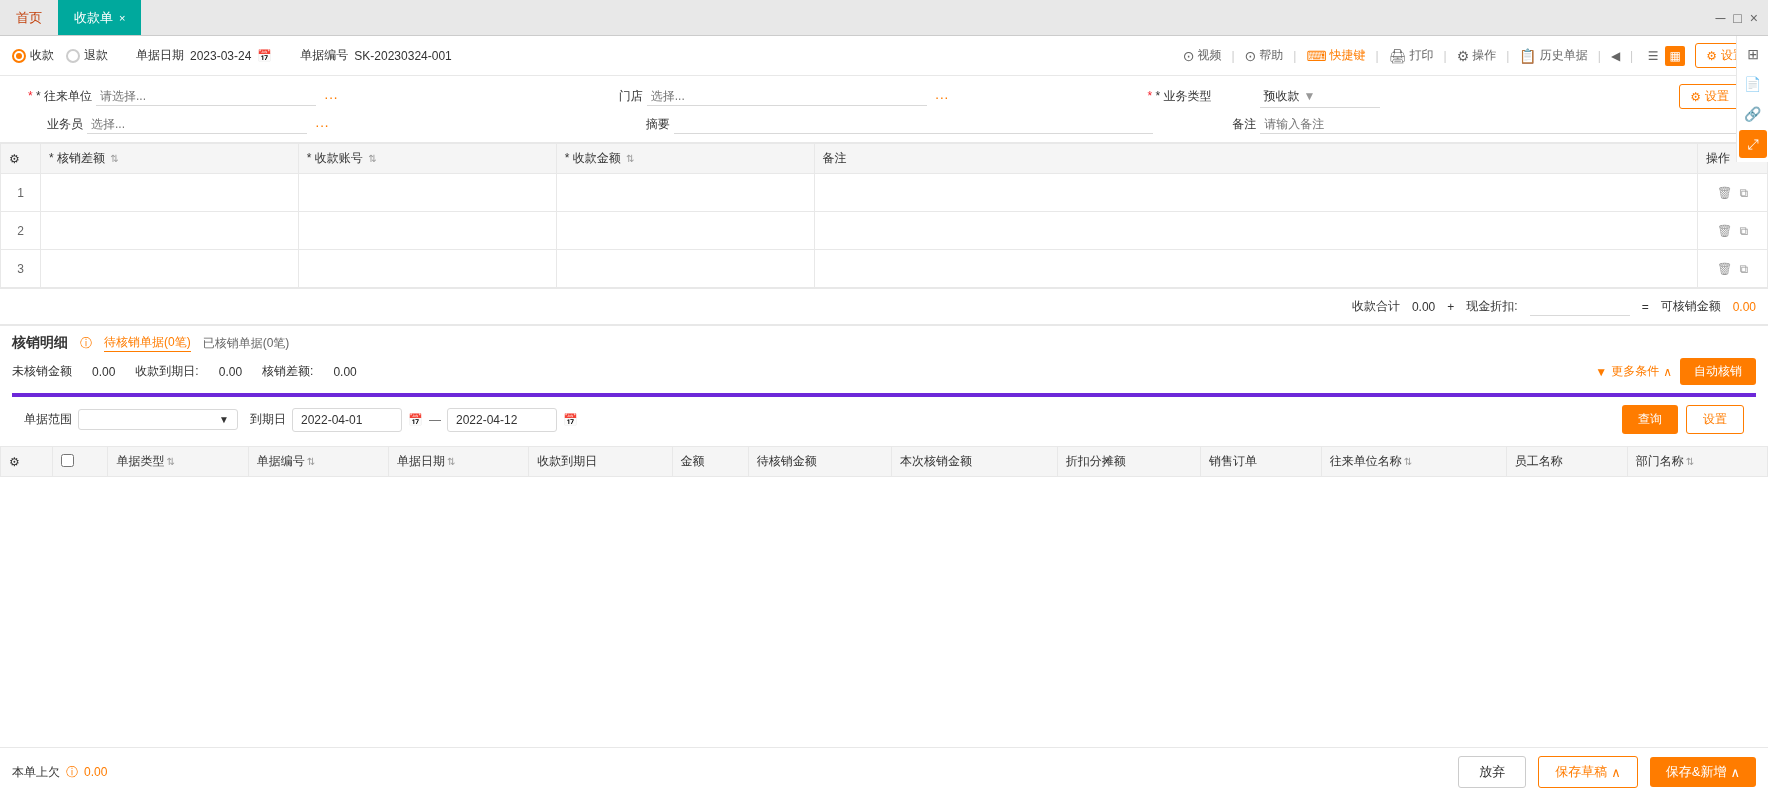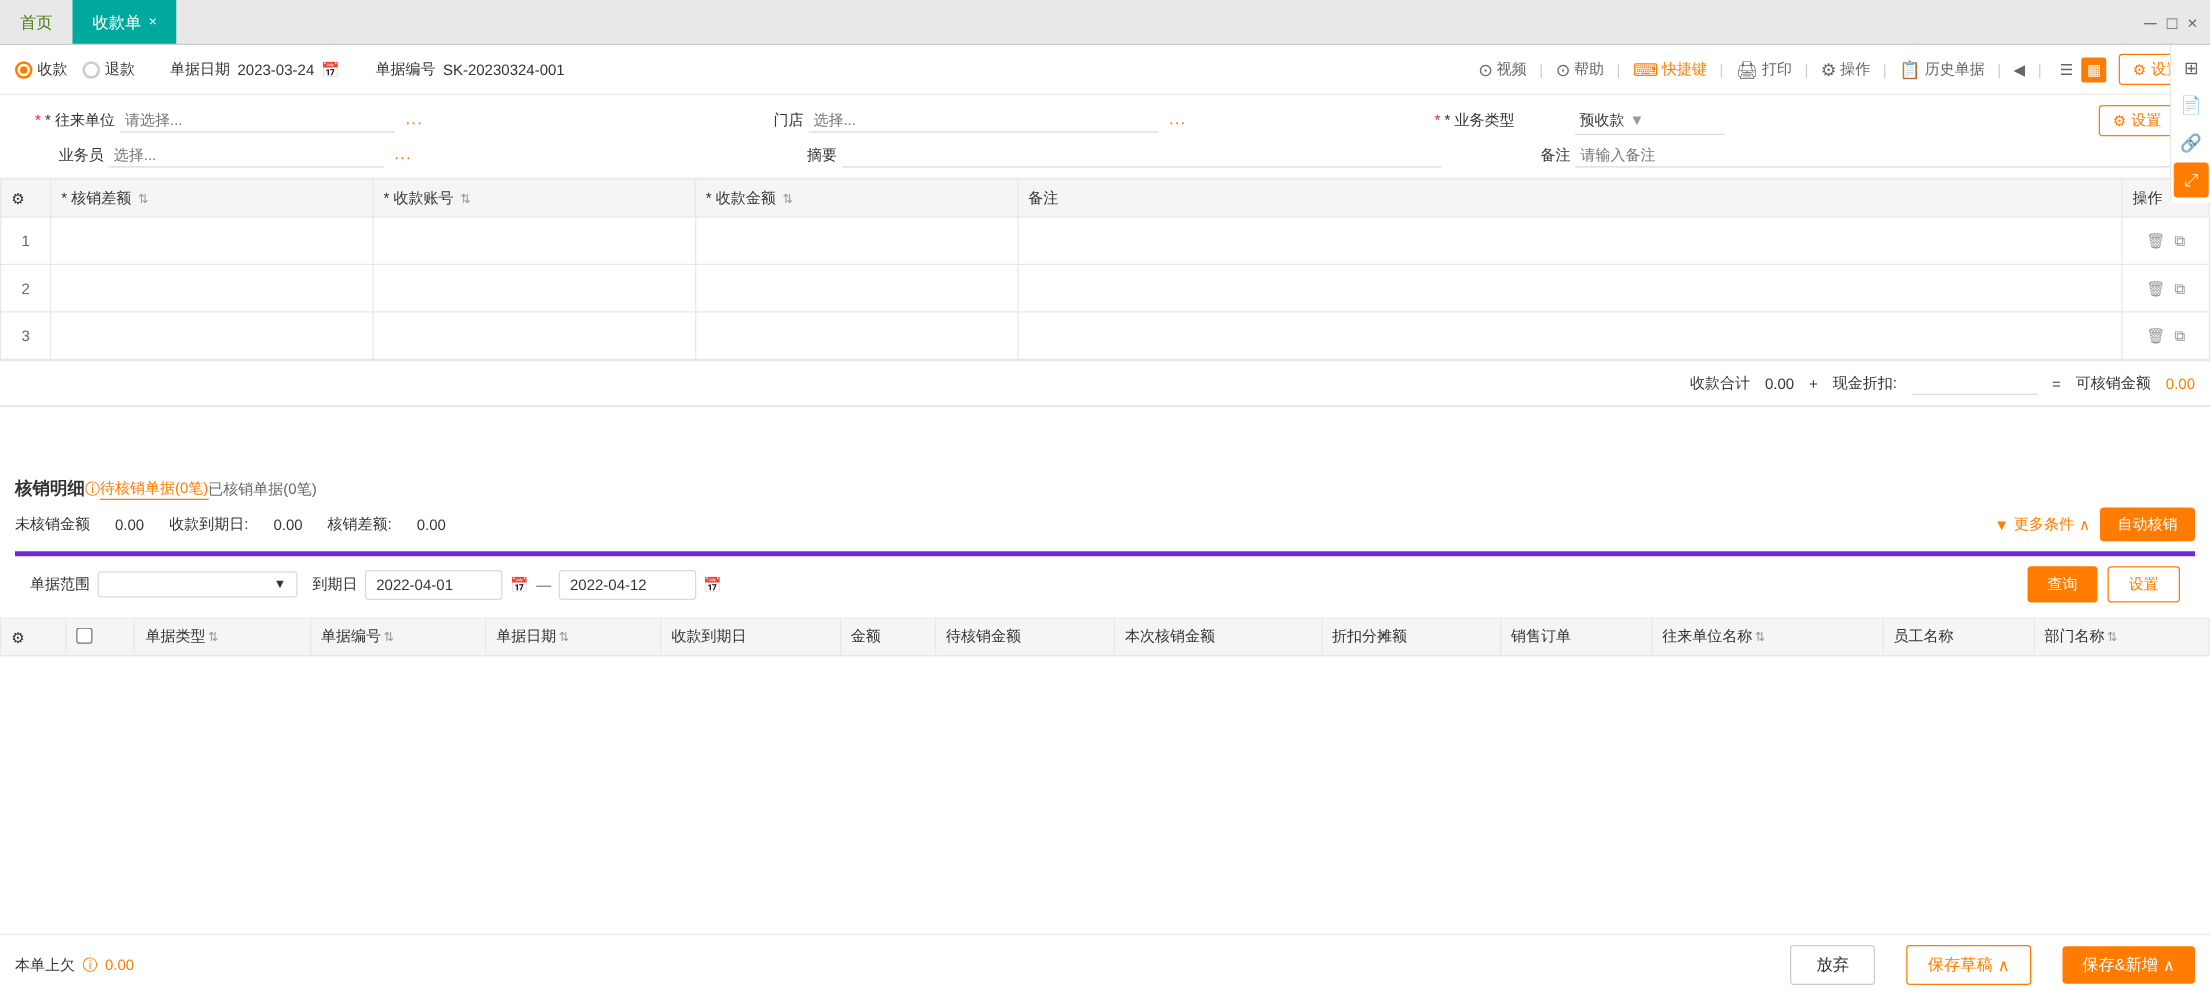--- a/index.html
+++ b/index.html
@@ -5,21 +5,21 @@
     * { box-sizing: border-box; margin: 0; padding: 0; }
     body { font-family: 'Microsoft YaHei', sans-serif; font-size: 12px; background: #f0f0f0; color: #333; height: 796px; overflow: hidden; }
 
     
     .tab-bar {
       display: flex; align-items: center; background: #e8e8e8; height: 36px;
       border-bottom: 1px solid #ccc;
     }
     .tab-home {
       padding: 0 16px; height: 100%; display: flex; align-items: center;
-      background: #e8e8e8; color: #4d7c0f; cursor: pointer; font-size: 13px;
+      background: #e8e8e8; color: #c2410c; cursor: pointer; font-size: 13px;
     }
     .tab-active {
       background: #00a99d; color: #fff; padding: 0 16px; height: 100%;
       display: flex; align-items: center; cursor: pointer; font-size: 13px;
     }
     .tab-close { margin-left: 6px; cursor: pointer; font-size: 11px; }
     .tab-bar-right { margin-left: auto; display: flex; align-items: center; padding-right: 10px; gap: 8px; }
     .tab-bar-icon { cursor: pointer; color: #666; font-size: 14px; }
 
     
@@ -96,21 +96,21 @@
       border-bottom: 2px solid #e8e8e8; gap: 12px; font-size: 12px;
     }
     .summary-orange { color: #ff7c00; font-weight: 500; }
     .discount-input {
       border: none; border-bottom: 1px solid #d9d9d9; width: 100px;
       outline: none; padding: 2px 4px; font-size: 12px;
     }
 
     
     .verify-section { padding: 8px 12px 4px; background: #fff; }
-    .verify-header { display: flex; align-items: center; margin-bottom: 6px; margin-top: 48px; }
+    .verify-header { display: flex; align-items: center; gap: 12px; margin-bottom: 6px; }
     .verify-title { font-size: 14px; font-weight: 600; color: #333; }
     .info-icon { color: #ff7c00; cursor: pointer; font-size: 12px; }
     .verify-tab { color: #ff7c00; cursor: pointer; font-size: 12px; border-bottom: 1px solid #ff7c00; }
     .verify-tab.inactive { color: #666; border-bottom: none; }
     .verify-stats { display: flex; align-items: center; gap: 20px; font-size: 12px; margin-bottom: 8px; }
     .verify-right { margin-left: auto; display: flex; align-items: center; gap: 8px; }
     .filter-btn { display: flex; align-items: center; gap: 4px; color: #ff7c00; cursor: pointer; font-size: 12px; }
     .auto-btn {
       background: #ff7c00; color: #fff; border: none; padding: 5px 14px;
       border-radius: 3px; cursor: pointer; font-size: 12px;
@@ -151,21 +151,21 @@
     }
     .sort-icon { color: #999; font-size: 10px; margin-left: 2px; cursor: pointer; }
 
     
     .footer {
       display: flex; align-items: center; padding: 8px 12px;
       background: #fff; border-top: 1px solid #e8e8e8;
       justify-content: space-between; margin-top: auto;
     }
     .footer-left { display: flex; align-items: center; gap: 6px; font-size: 12px; }
-    .footer-right { display: flex; gap: 25px; align-items: center; }
+    .footer-right { display: flex; gap: 12px; align-items: center; }
     .abandon-btn {
       background: #fff; color: #333; border: 1px solid #ccc; padding: 6px 20px;
       border-radius: 3px; cursor: pointer; font-size: 13px;
     }
     .save-draft-btn {
       background: #fff; color: #ff7c00; border: 1px solid #ff7c00; padding: 6px 16px;
       border-radius: 3px; cursor: pointer; font-size: 13px; display: flex; align-items: center; gap: 4px;
     }
     .save-new-btn {
       background: #ff7c00; color: #fff; border: none; padding: 6px 16px;

